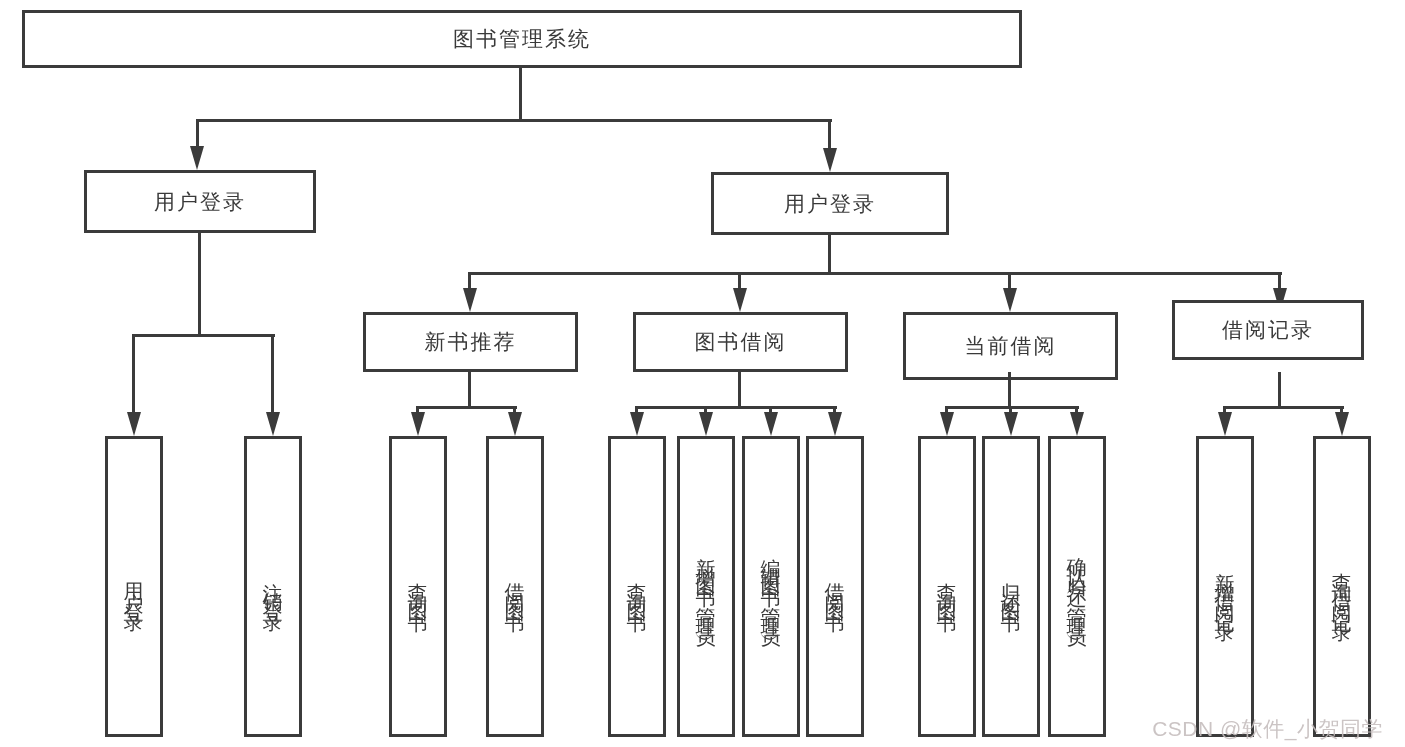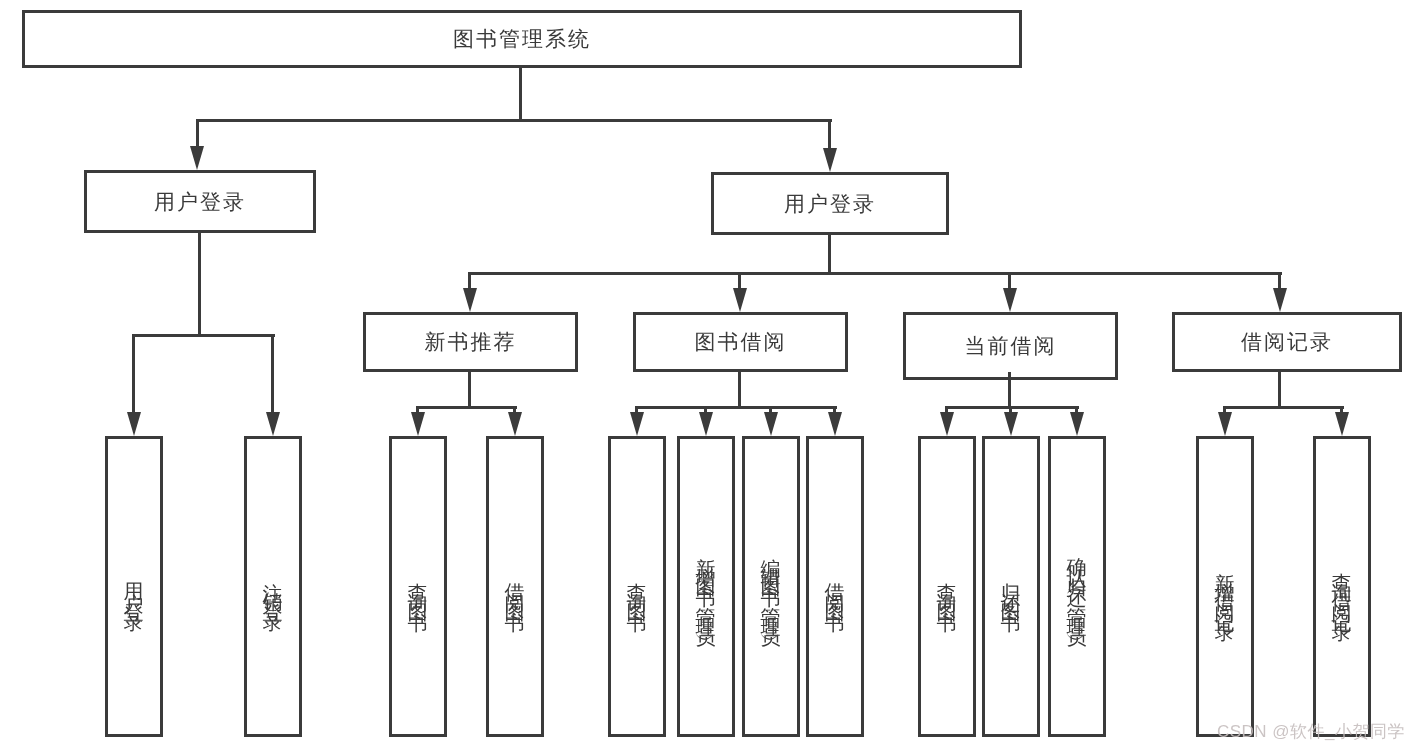--- a/index.html
+++ b/index.html
@@ -37,22 +37,22 @@
   }
   .hline{position:absolute;height:3px;background:var(--line);}
   .vline{position:absolute;width:3px;background:var(--line);}
   .arrow{
     position:absolute;width:0;height:0;
     border-left:7px solid transparent;
     border-right:7px solid transparent;
     border-top:24px solid var(--line);
   }
   .watermark{
-    position:absolute;right:0;bottom:4px;
-    font-size:17px;color:var(--watermark);
+    position:absolute;right:22px;bottom:4px;
+    font-size:21px;color:var(--watermark);
     letter-spacing:0.5px;z-index:10;
     opacity:.9;
   }
 </style>
 </head>
 <body>
 
 <div class="stage">
 
   <div class="box" style="left:22px;top:10px;width:1000px;height:58px">
@@ -93,21 +93,21 @@
 
   <div class="box" style="left:633px;top:312px;width:215px;height:60px">
     <span>图书借阅</span>
   </div>
   <div class="box" style="left:363px;top:312px;width:215px;height:60px">
     <span>新书推荐</span>
   </div>
   <div class="box" style="left:903px;top:312px;width:215px;height:68px">
     <span>当前借阅</span>
   </div>
-  <div class="box" style="left:1172px;top:312px;width:230px;height:60px">
+  <div class="box" style="left:1172px;top:300px;width:192px;height:60px">
     <span>借阅记录</span>
   </div>
 
   <div class="vline" style="left:468px;top:372px;height:37px"></div>
   <div class="vline" style="left:738px;top:372px;height:37px"></div>
   <div class="vline" style="left:1008px;top:372px;height:37px"></div>
   <div class="vline" style="left:1278px;top:372px;height:37px"></div>
 
   <div class="hline" style="left:416px;top:406px;width:101px"></div>
   <div class="hline" style="left:635px;top:406px;width:202px"></div>

